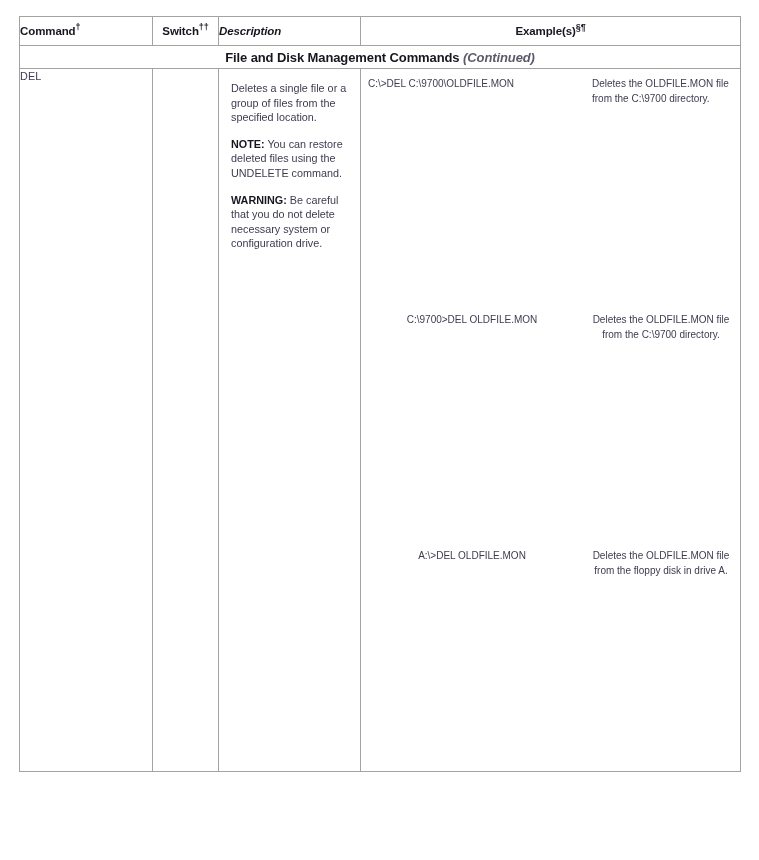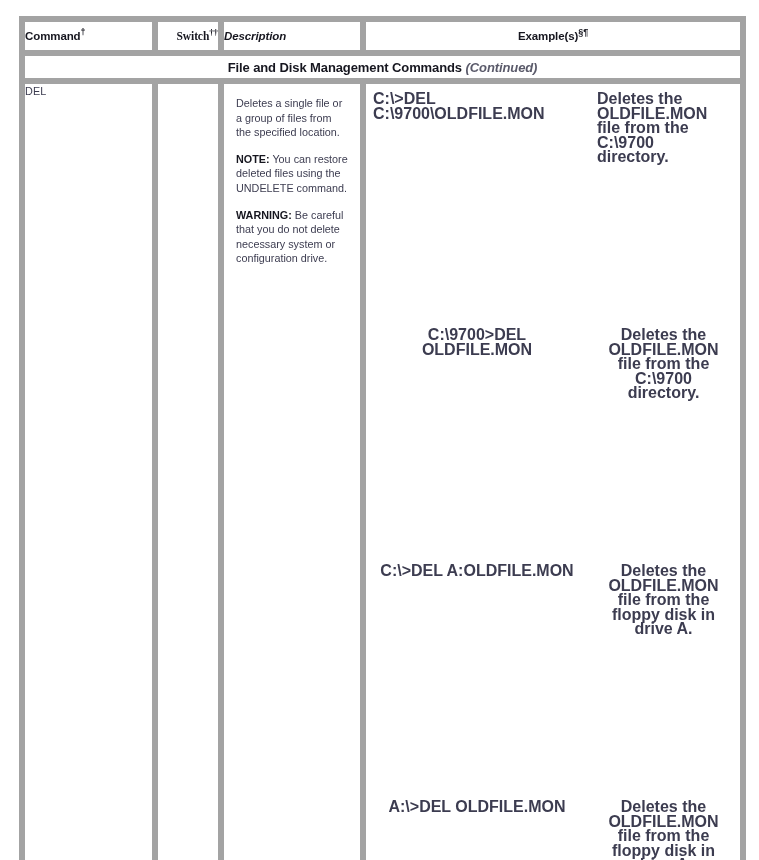--- a/index.html
+++ b/index.html
@@ -25,42 +25,42 @@
     position: absolute;
     left: 19px;
     top: 16px;
     width: 721px;
     border-collapse: collapse;
     table-layout: fixed;
     background: #ffffff;
   }
   table.cmdtable td,
   table.cmdtable th {
-    border: 6px solid #a3a3a3;
+    border: 1px solid #a3a3a3;
     vertical-align: top;
     padding: 0;
     background: #ffffff;
   }
   
   col.c-command { width: 133px; }
   col.c-switch  { width: 66px;  }
   col.c-desc    { width: 142px; }
   col.c-example { width: 380px; }
 
   
   tr.hdr th {
     height: 28px;
     vertical-align: middle;
     font-size: 11.5px;
     font-weight: bold;
     color: #16161f;
     letter-spacing: -0.1px;
   }
   th.h-command { text-align: left;  padding-left: 7px; }
-  th.h-switch  { text-align: right;  padding-left: 8px; font-family: Liberation Serif, serif; }
+  th.h-switch  { text-align: center;  padding-left: 8px; }
   th.h-desc    { text-align: left;  padding-left: 7px; font-style: italic; }
   th.h-example { text-align: center; }
   th sup { font-size: 9px; vertical-align: super; line-height: 0; }
 
   
   tr.banner td {
     height: 22px;
     vertical-align: middle;
     text-align: center;
     font-size: 13px;
@@ -91,24 +91,23 @@
   
   table.exgrid {
     width: 100%;
     border-collapse: collapse;
     table-layout: fixed;
   }
   table.exgrid td {
     border: 0;
     vertical-align: top;
     padding: 8px 8px 0 0;
-    font-size: 16px;
+    font-size: 10px;
     line-height: 14.6px;
     color: #3c3c50;
-    font-weight: bold;
   }
   table.exgrid tr.exrow > td.excmd {
     width: 208px;
     padding-left: 7px;
   }
   table.exgrid tr.exrow > td.exdesc {
     padding-left: 8px;
     padding-right: 10px;
   }
   table.exgrid tr.exrow.gap > td { padding-top: 14px; text-align: center; }
@@ -156,24 +155,20 @@
             <tbody>
                 <tr class="exrow">
               <td class="excmd">C:\&gt;DEL C:\9700\OLDFILE.MON</td>
               <td class="exdesc">Deletes the OLDFILE.MON file from the C:\9700 directory.</td>
             </tr>
             <tr class="exrow gap">
               <td class="excmd">C:\9700&gt;DEL OLDFILE.MON</td>
               <td class="exdesc">Deletes the OLDFILE.MON file from the C:\9700 directory.</td>
             </tr>
             <tr class="exrow gap">
-              <td class="excmd">C:\&gt;DEL A:OLDFILE.MON</td>
-              <td class="exdesc">Deletes the OLDFILE.MON file from the floppy disk in drive A.</td>
-            </tr>
-            <tr class="exrow gap">
               <td class="excmd">A:\&gt;DEL OLDFILE.MON</td>
               <td class="exdesc">Deletes the OLDFILE.MON file from the floppy disk in drive A.</td>
             </tr>
 
           </tbody>
             </table>
         </td>
       </tr>
 
     </tbody>

